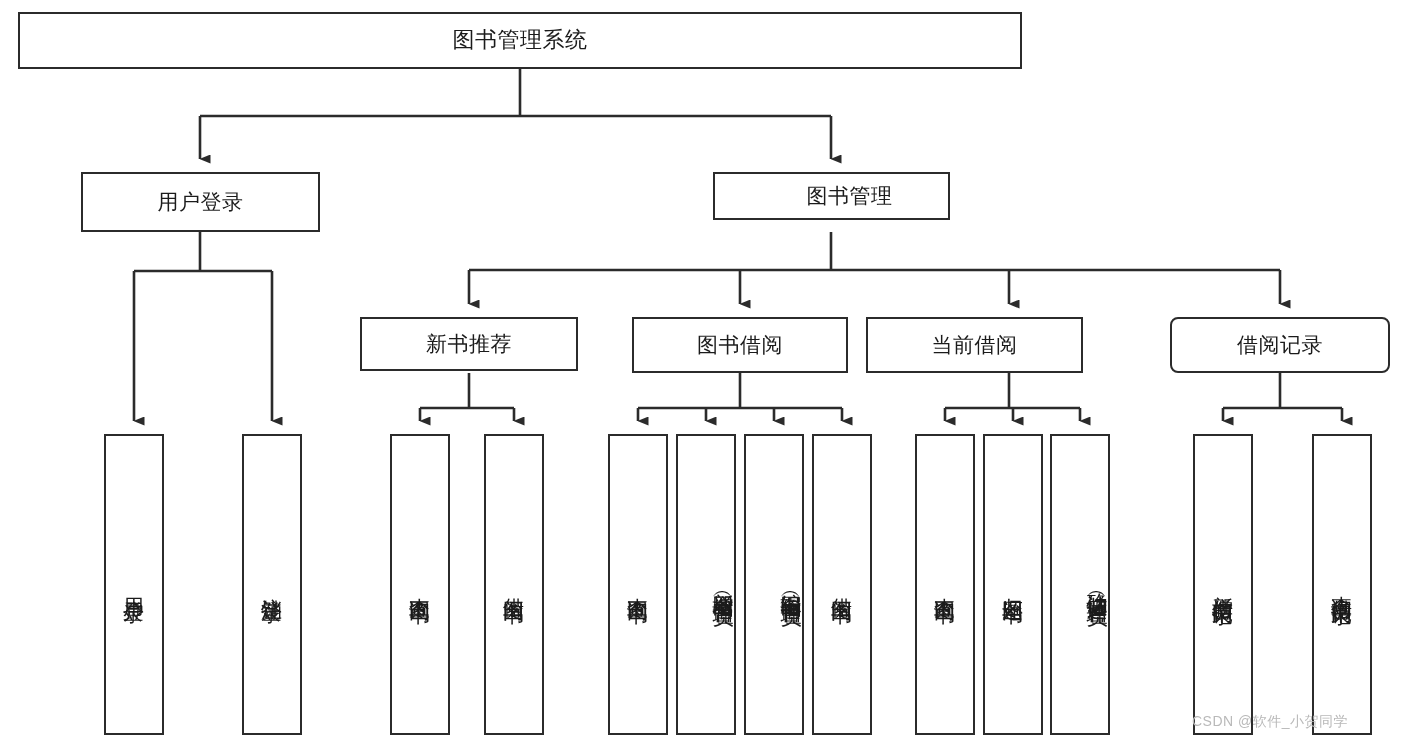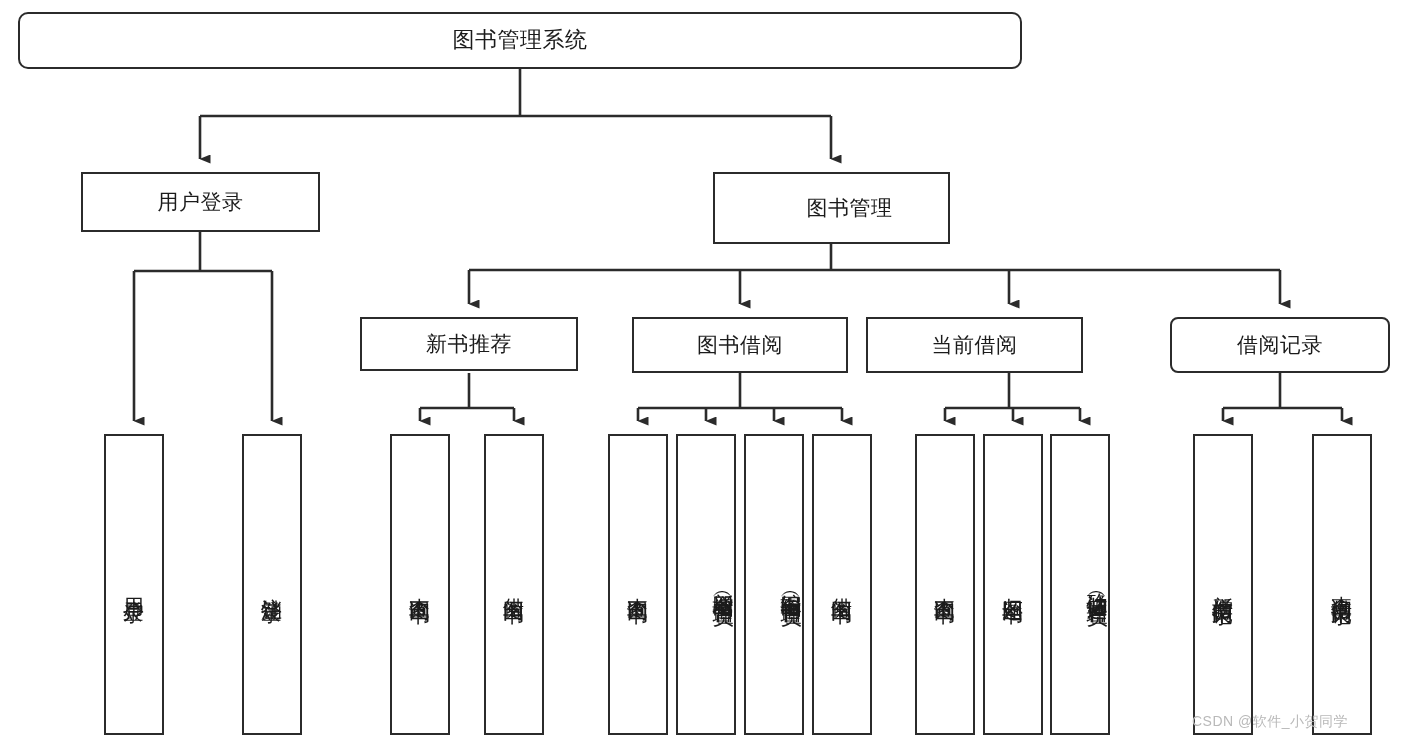--- a/index.html
+++ b/index.html
@@ -119,28 +119,28 @@
       <path d="M 1013,408 L 1013,421" marker-end="url(#arrowhead)"></path>
       <path d="M 1080,408 L 1080,421" marker-end="url(#arrowhead)"></path>
 
       <path d="M 1280,373 L 1280,408"></path>
       <path d="M 1223,408 L 1342,408"></path>
       <path d="M 1223,408 L 1223,421" marker-end="url(#arrowhead)"></path>
       <path d="M 1342,408 L 1342,421" marker-end="url(#arrowhead)"></path>
     </g>
   </svg>
 
-  <div class="node horiz root" style="left:18px; top:12px; width:1004px; height:57px;border-radius:10px;">
+  <div class="node horiz root" style="left:18px; top:12px; width:1004px; height:57px;">
     <span class="label">图书管理系统</span>
   </div>
 
   <div class="node horiz" style="left:81px; top:172px; width:239px; height:60px;">
     <span class="label">用户登录</span>
   </div>
-  <div class="node horiz" style="left:713px; top:172px; width:237px; height:72px;padding-left:36px;">
+  <div class="node horiz" style="left:713px; top:172px; width:237px; height:48px;padding-left:36px;">
     <span class="label">图书管理</span>
   </div>
 
   <div class="node horiz" style="left:360px; top:317px; width:218px; height:54px;">
     <span class="label">新书推荐</span>
   </div>
   <div class="node horiz" style="left:632px; top:317px; width:216px; height:56px;">
     <span class="label">图书借阅</span>
   </div>
   <div class="node horiz" style="left:866px; top:317px; width:217px; height:56px;">

